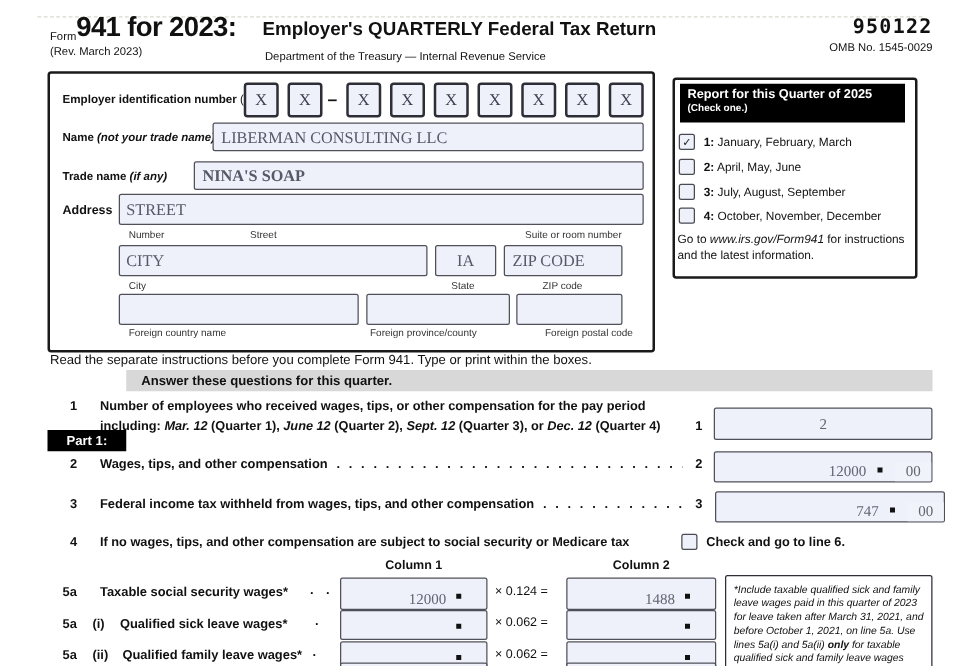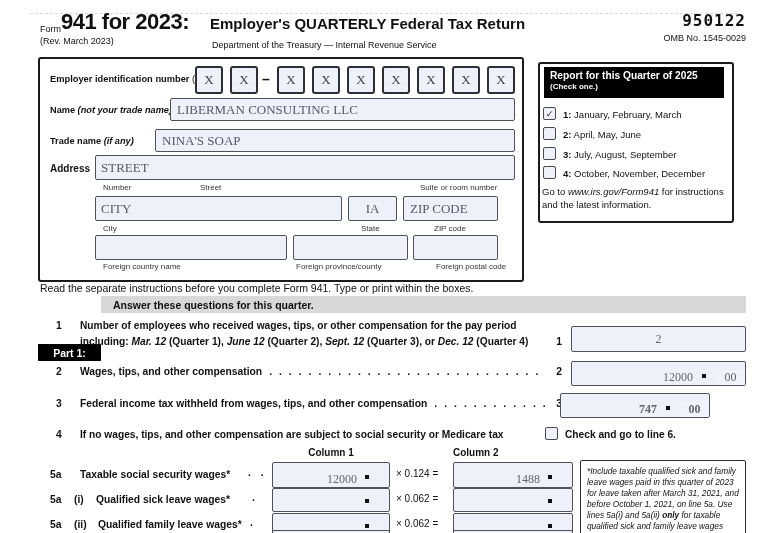--- a/index.html
+++ b/index.html
@@ -75,21 +75,21 @@
   </span>
   <div class="abs fld" style="left:170px;top:98px;width:345px;height:23px;display:flex;align-items:center;">
     <span class="val" style="padding-left:6px;font-size:13px;">LIBERMAN CONSULTING LLC</span>
   </div>
 
   <span class="abs lab" style="left:50px;top:136px;font-size:9.2px;">
     <span>Trade name</span>
     <span class="i">(if any)</span>
   </span>
   <div class="abs fld" style="left:155px;top:129px;width:360px;height:23px;display:flex;align-items:center;">
-    <span class="val" style="padding-left:6px;font-size:13px;">NINA'S SOAP</span>
+    <span class="val" style="padding-left:6px;font-size:13px;font-weight:bold;">NINA'S SOAP</span>
   </div>
 
   <span class="abs lab" style="left:50px;top:163px;font-size:10px;">Address</span>
   <div class="abs fld" style="left:95px;top:155px;width:420px;height:25px;display:flex;align-items:center;">
     <span class="val" style="padding-left:5px;font-size:13px;">STREET</span>
   </div>
   <span class="abs cap" style="left:103px;top:183px;">Number</span>
   <span class="abs cap" style="left:200px;top:183px;">Street</span>
   <span class="abs cap" style="left:420px;top:183px;">Suite or room number</span>
 
@@ -178,35 +178,35 @@
       </div>
     <div class="amt-cents">00</div>
   </div>
 
   <span class="abs bodytxt" style="left:56px;top:398px;">3</span>
   <div class="abs" style="left:80px;top:398px;width:466px;display:flex;align-items:baseline;">
     <span class="bodytxt">Federal income tax withheld from wages, tips, and other compensation</span>
     <span class="leader">........................................</span>
   </div>
   <span class="abs bodytxt" style="left:544px;top:398px;width:18px;text-align:right;">3</span>
-  <div class="abs fld amtbox" style="left:560px;top:393px;width:150px;height:25px;font-weight:bold;">
+  <div class="abs fld amtbox" style="left:572px;top:393px;width:184px;height:25px;">
     <div class="amt-dollars">747</div>
     <div class="amt-sep">
         <div class="dot4"></div>
       </div>
     <div class="amt-cents">00</div>
   </div>
 
   <span class="abs bodytxt" style="left:56px;top:429px;">4</span>
   <span class="abs bodytxt" style="left:80px;top:429px;font-size:10.2px;">If no wages, tips, and other compensation are subject to social security or Medicare tax</span>
   <div class="abs chk" style="left:545px;top:427px;width:13px;height:13px;"></div>
   <span class="abs bodytxt" style="left:565px;top:429px;font-size:10.2px;">Check and go to line 6.</span>
 
   <span class="abs b" style="left:272px;top:447px;width:118px;text-align:center;font-size:10px;">Column 1</span>
-  <span class="abs b" style="left:453px;top:447px;width:120px;text-align:left;font-size:10px;">Column 2</span>
+  <span class="abs b" style="left:453px;top:447px;width:120px;text-align:center;font-size:10px;">Column 2</span>
 
   <span class="abs bodytxt" style="left:50px;top:469px;">5a</span>
   <span class="abs bodytxt" style="left:80px;top:469px;">Taxable social security wages*</span>
   <span class="abs bodytxt" style="left:248px;top:467px;letter-spacing:10px;">..</span>
   <div class="abs fld amtbox" style="left:272px;top:462px;width:118px;height:26px;">
     <div class="c1val">12000</div>
     <div class="dot4 c1dot"></div>
     <div class="c1strip"></div>
   </div>
   <span class="abs plain" style="left:396px;top:468px;font-size:10px;">× 0.124 =</span>

